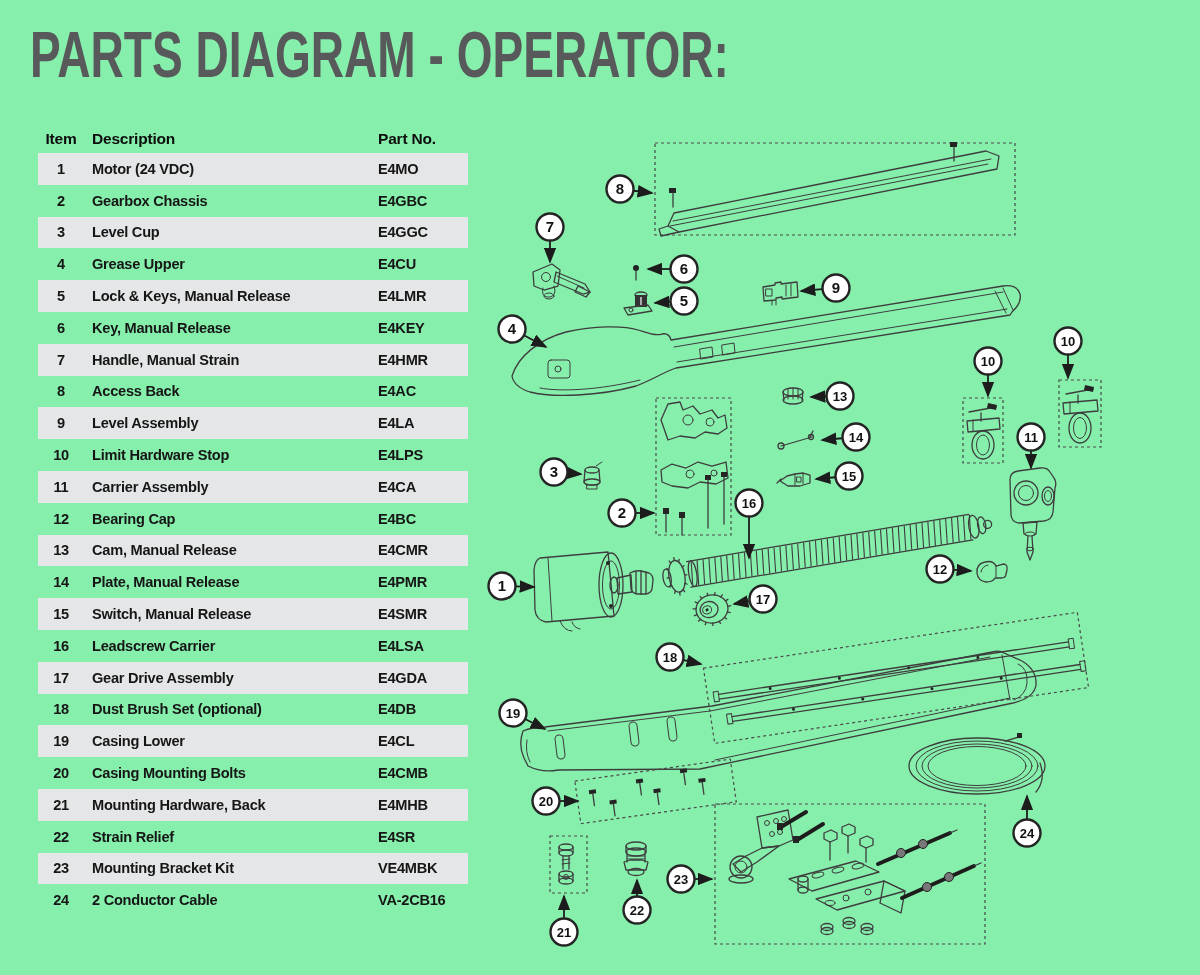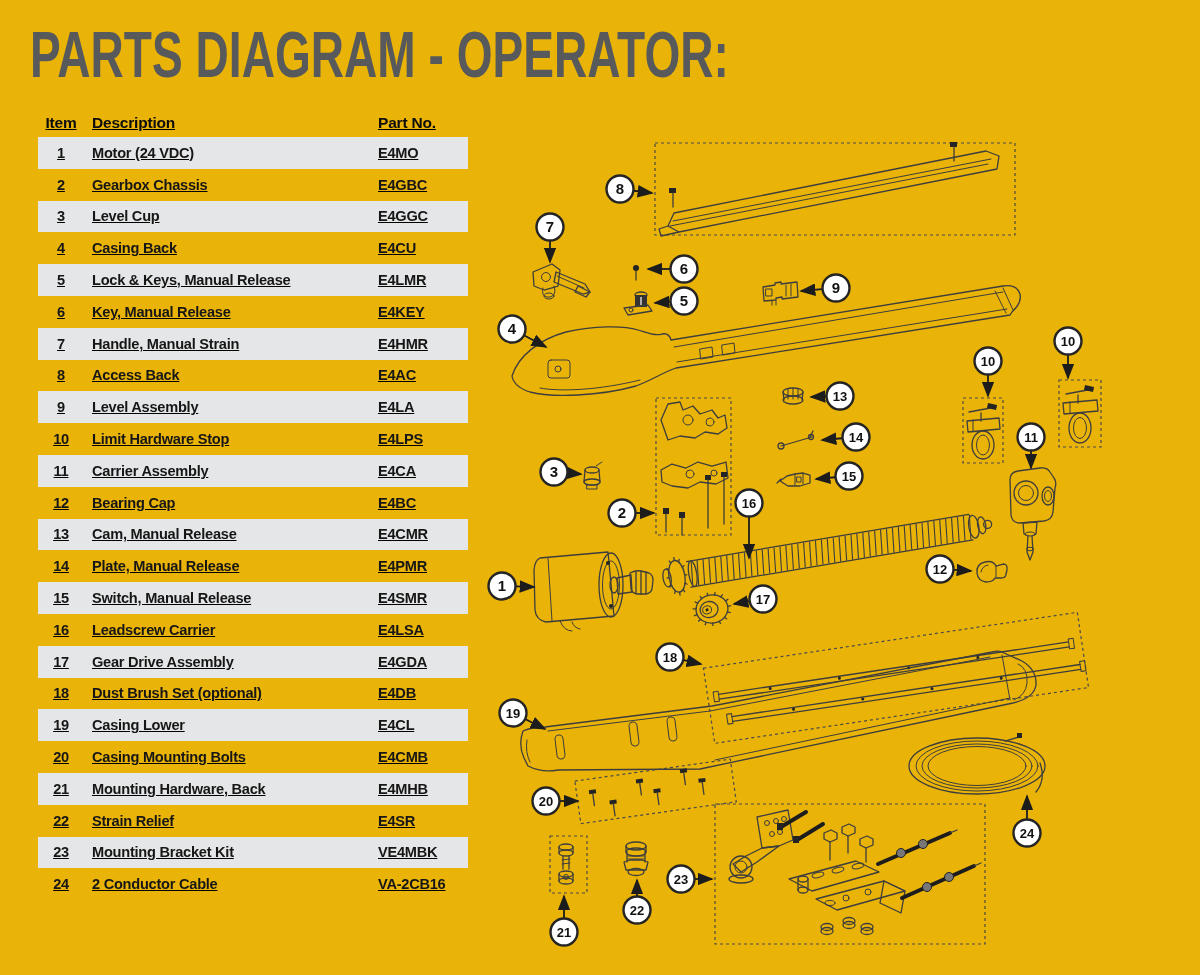--- a/index.html
+++ b/index.html
@@ -1,21 +1,21 @@
 <!DOCTYPE html>
 <html><head>
 <meta charset="utf-8">
 <style>
   html,body{margin:0;padding:0;background:#fff;}
-  .page{position:relative;width:1200px;height:975px;background:#eab308;overflow:hidden;
+  .page{position:relative;width:1200px;height:975px;background:#86efac;overflow:hidden;
         font-family:"Liberation Sans",sans-serif;}
   .title{position:absolute;left:30px;top:18px;margin:0;font-size:64px;font-weight:700;
          color:#58595b;letter-spacing:0px;white-space:nowrap;
          transform:scaleX(0.72);transform-origin:left top;}
-  .tbl{position:absolute;left:38px;top:108px;width:430px;text-decoration:underline;}
+  .tbl{position:absolute;left:38px;top:124px;width:430px;}
   .thead{display:flex;height:29px;align-items:center;font-weight:700;font-size:15.5px;color:#0d0d0d;letter-spacing:-0.2px;}
   .col-item{width:46px;text-align:center;flex:none;}
   .col-desc{flex:1;padding-left:8px;}
   .col-part{width:90px;flex:none;}
   .row{display:flex;height:31.8px;align-items:center;font-weight:700;font-size:14.6px;
        color:#161616;letter-spacing:-0.25px;}
   .row.alt{background:#e5e6e7;}
   svg.diagram{position:absolute;left:0;top:0;}
   svg .ln{fill:none;stroke:#3d3d3d;stroke-width:1.3;stroke-linejoin:round;stroke-linecap:round;}
   svg .thin{fill:none;stroke:#3d3d3d;stroke-width:1;stroke-linejoin:round;stroke-linecap:round;}
@@ -47,21 +47,21 @@
           <span class="col-desc">Gearbox Chassis</span>
           <span class="col-part">E4GBC</span>
         </div>
         <div class="row alt">
           <span class="col-item">3</span>
           <span class="col-desc">Level Cup</span>
           <span class="col-part">E4GGC</span>
         </div>
         <div class="row">
           <span class="col-item">4</span>
-          <span class="col-desc">Casing Back</span>
+          <span class="col-desc">Grease Upper</span>
           <span class="col-part">E4CU</span>
         </div>
         <div class="row alt">
           <span class="col-item">5</span>
           <span class="col-desc">Lock &amp; Keys, Manual Release</span>
           <span class="col-part">E4LMR</span>
         </div>
         <div class="row">
           <span class="col-item">6</span>
           <span class="col-desc">Key, Manual Release</span>

